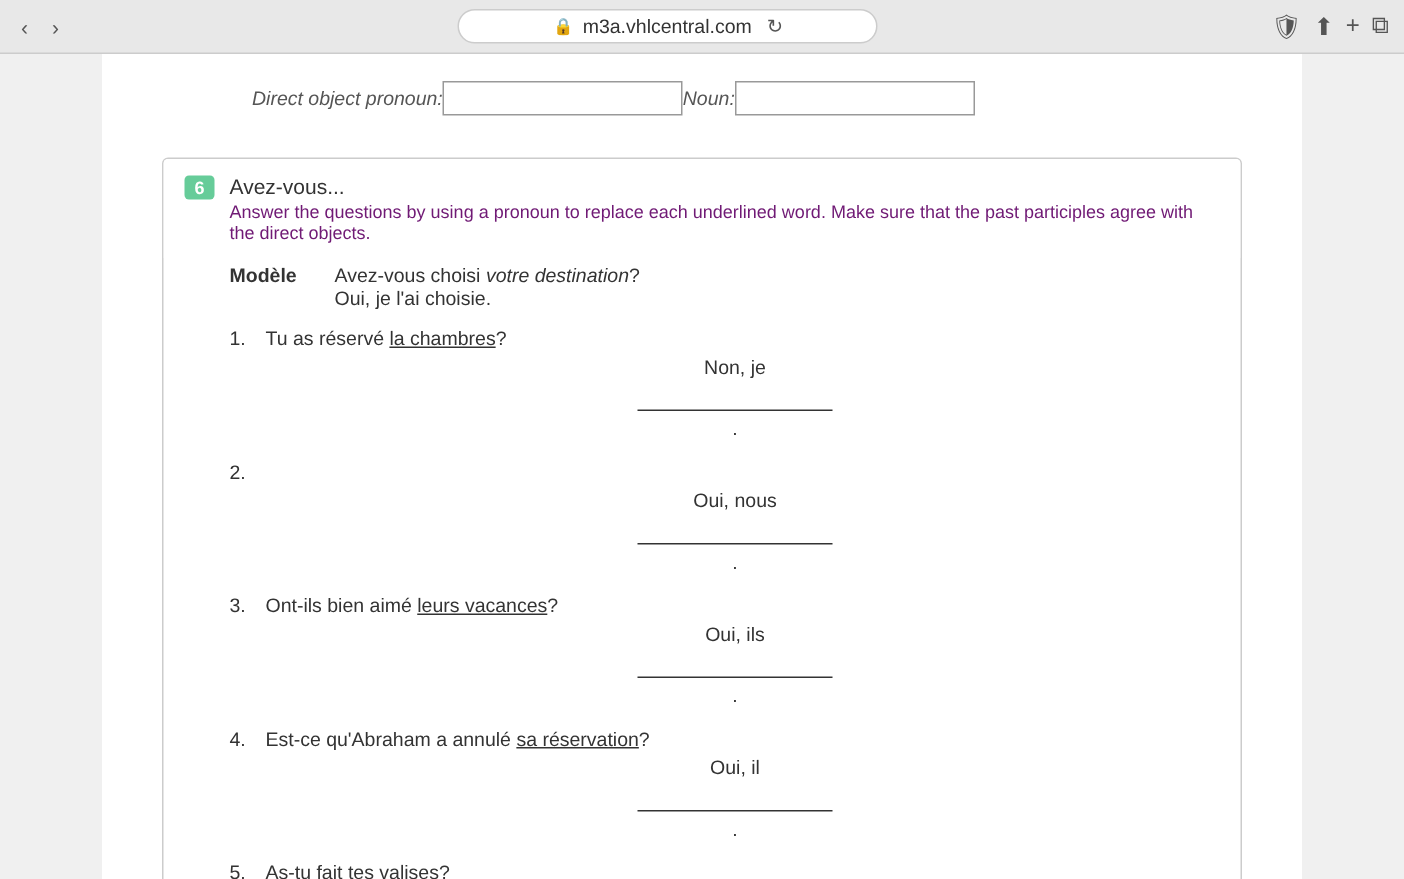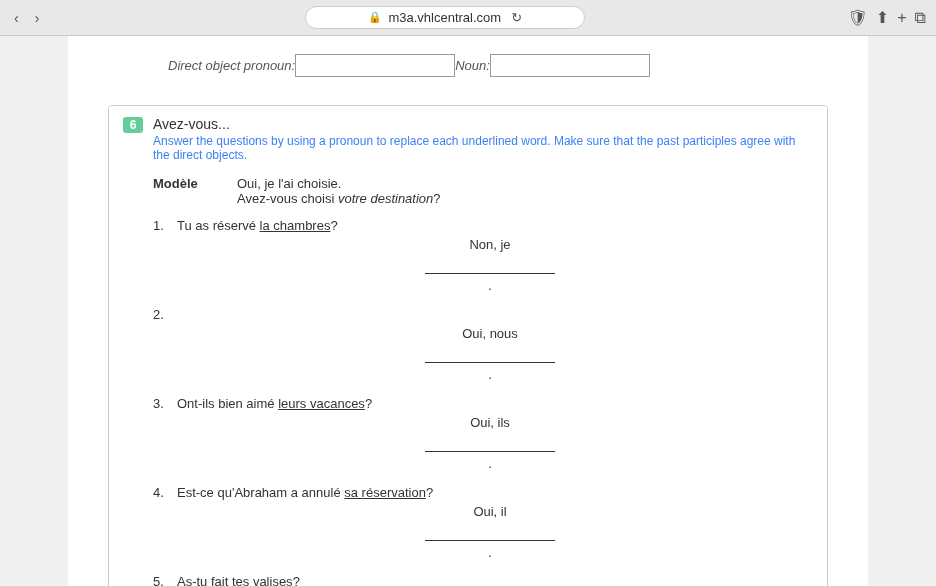--- a/index.html
+++ b/index.html
@@ -93,29 +93,29 @@
       font-size: 12px;
       font-weight: bold;
       min-width: 20px;
       text-align: center;
       margin-top: 1px;
     }
     .section-number.blue {
       background: #6699cc;
     }
     .section-title { font-weight: normal; font-size: 14px; }
-    .section-desc { font-size: 12px; color: #3b82f6; margin-top: 2px; }
+    .section-desc { font-size: 12px; color: #701a75; margin-top: 2px; }
 
     .questions-area {
       padding: 4px 20px 14px 44px;
     }
 
     .modele-row {
       display: flex;
-      gap: 24px;
+      gap: 10px;
       margin-bottom: 12px;
       align-items: flex-start;
     }
     .modele-label { font-weight: bold; font-size: 13px; min-width: 60px; }
     .modele-content { font-size: 13px; }
     .modele-content .italic { font-style: italic; }
 
     .question-item {
       margin-bottom: 14px;
     }
@@ -184,24 +184,24 @@
         <div class="section-desc">Answer the questions by using a pronoun to replace each underlined word. Make sure that the past participles agree with the direct objects.</div>
       </div>
     </div>
 
     <div class="questions-area">
 
       <div class="modele-row">
         <span class="modele-label">Modèle</span>
         <div class="modele-content">
           <div>
-            <span>Oui, je l'ai choisie.</span>
+            Avez-vous choisi <span class="italic">votre destination</span>?
           </div>
           <div>
-            Avez-vous choisi <span class="italic">votre destination</span>?
+            <span>Oui, je l'ai choisie.</span>
           </div>
         </div>
       </div>
 
       <div class="question-item">
         <div class="question-row">
           <span class="q-number">1.</span>
           <span class="q-text">Tu as réservé <span class="underline">la chambres</span>?</span>
         </div>
         <div class="answer-row">

